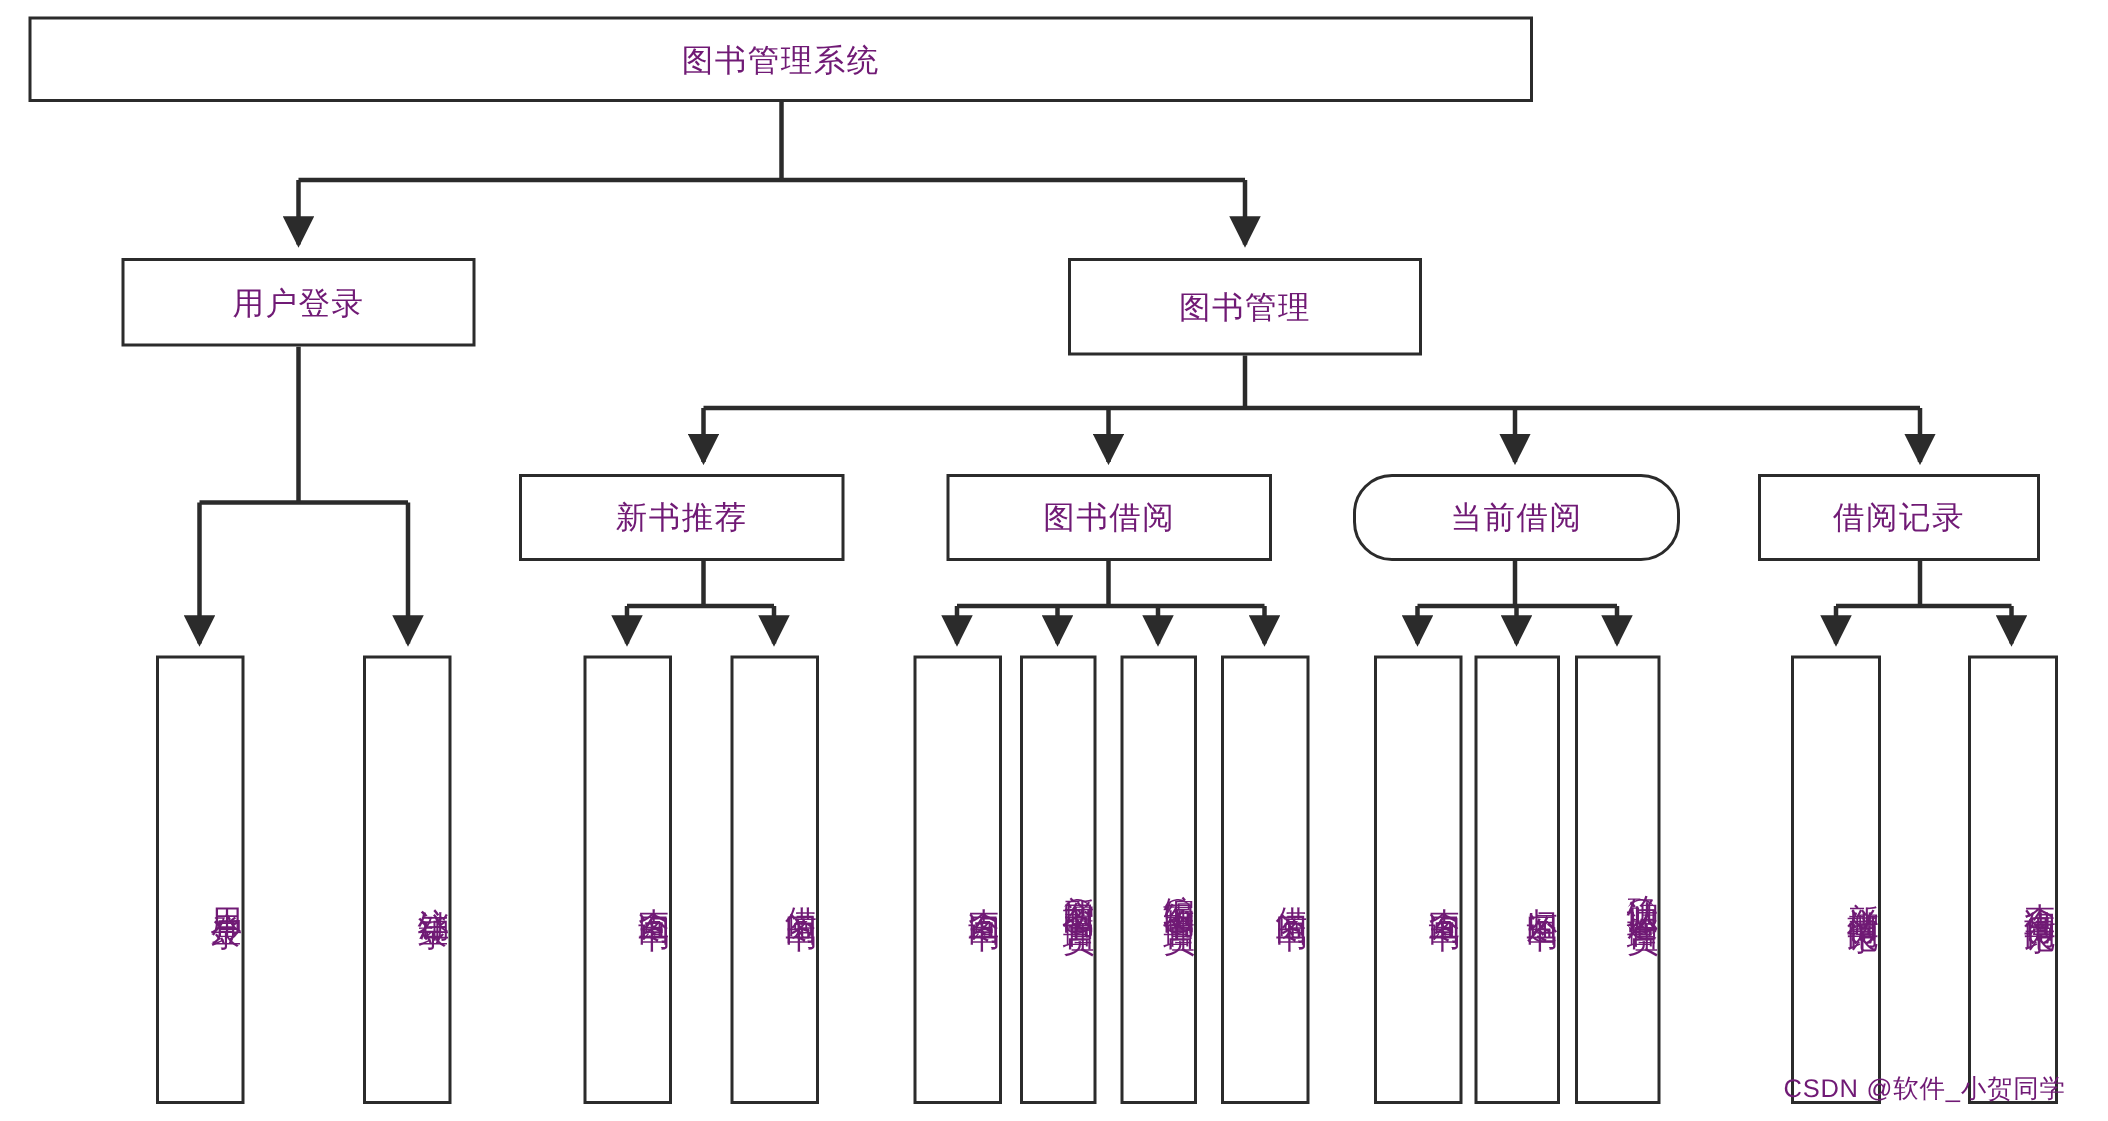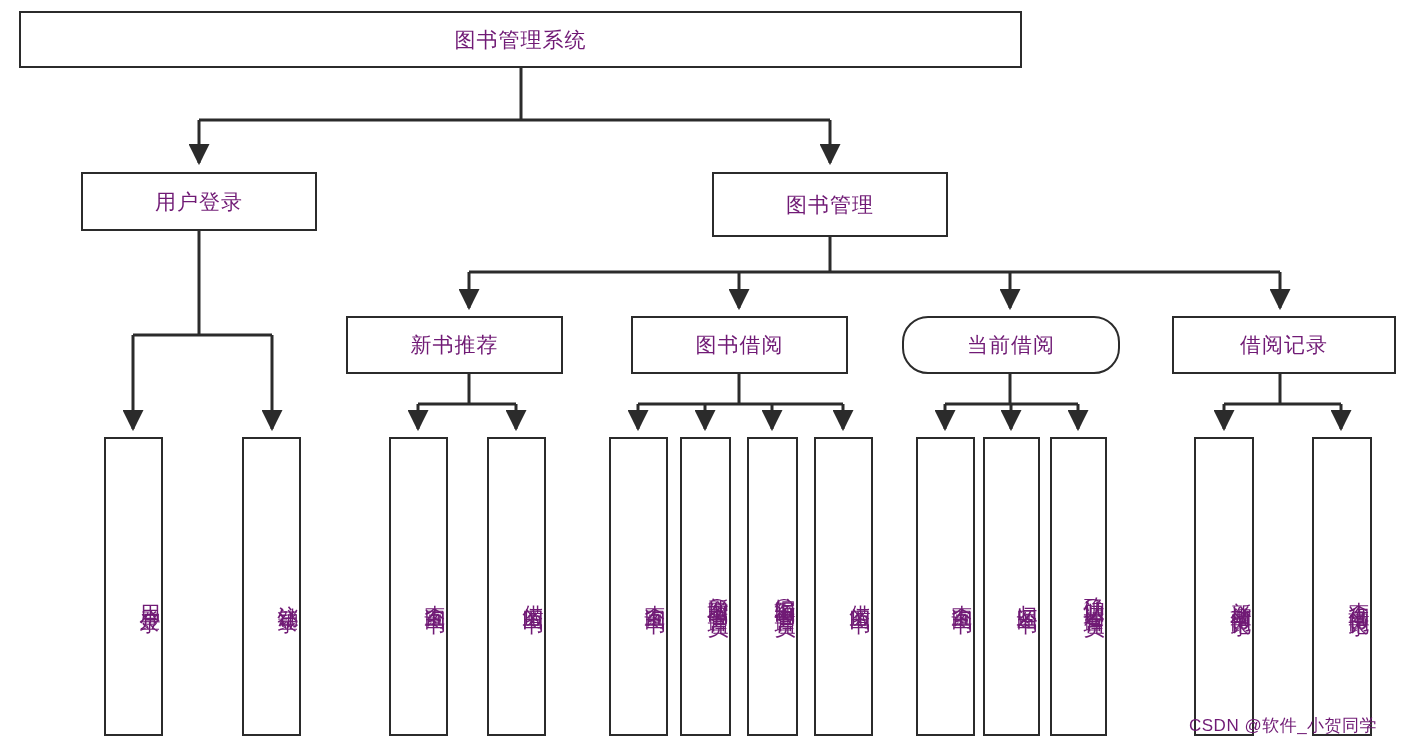--- a/index.html
+++ b/index.html
@@ -111,21 +111,21 @@
 
   <div class="node h" style="left: 346px; top: 316px; width: 217px; height: 58px;">
     <span>新书推荐</span>
   </div>
   <div class="node h" style="left: 631px; top: 316px; width: 217px; height: 58px;">
     <span>图书借阅</span>
   </div>
   <div class="node h" style="left: 902px; top: 316px; width: 218px; height: 58px; border-radius: 26px;">
     <span>当前借阅</span>
   </div>
-  <div class="node h" style="left: 1172px; top: 316px; width: 224px; height: 58px; align-items: center;">
+  <div class="node h" style="left: 1172px; top: 316px; width: 188px; height: 58px; align-items: center;">
     <span>借阅记录</span>
   </div>
 
   <div class="node v" style="left: 104px; top: 437px; width: 59px; height: 299px;">
     <span>用户登录</span>
   </div>
   <div class="node v" style="left: 242px; top: 437px; width: 59px; height: 299px;">
     <span>注销登录</span>
   </div>
   <div class="node v" style="left: 389px; top: 437px; width: 59px; height: 299px;">

